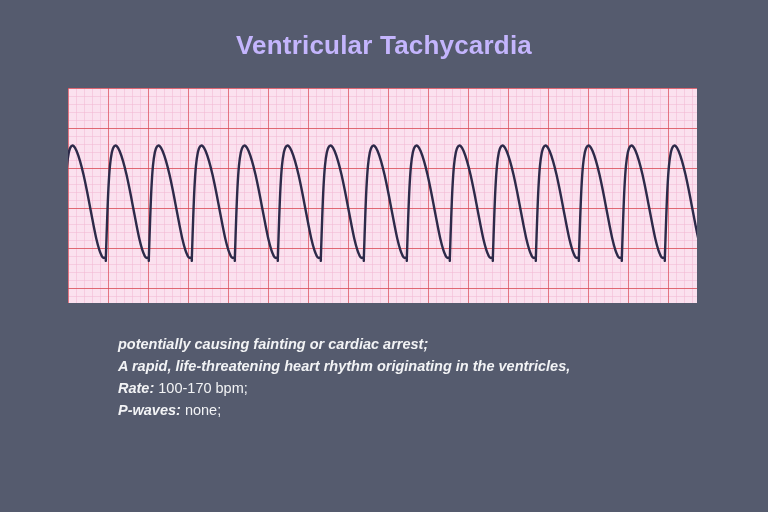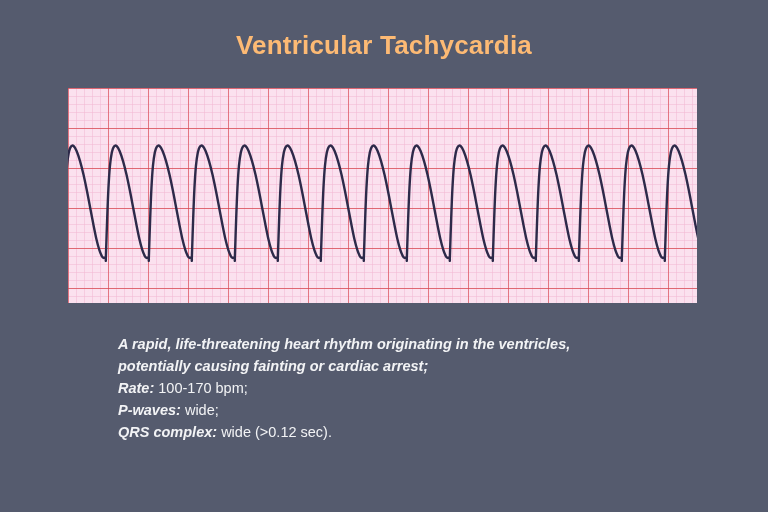--- a/index.html
+++ b/index.html
@@ -14,21 +14,21 @@
     overflow: hidden;
     position: relative;
   }
 
   #page-title {
     position: absolute;
     left: 0;
     top: 30px;
     width: 768px;
     text-align: center;
-    color: #fdba74;
+    color: #c4b5fd;
     font-size: 26px;
     font-weight: bold;
     letter-spacing: 0.2px;
   }
 
   #ecg-strip {
     position: absolute;
     left: 68px;
     top: 88px;
     width: 629px;
@@ -81,27 +81,24 @@
     </defs>
     <rect x="0" y="0" width="629" height="215" fill="#fbe1ef"></rect>
     <rect x="0" y="0" width="629" height="215" fill="url(#grid-minor)"></rect>
     <rect x="0" y="0" width="629" height="215" fill="url(#grid-major)"></rect>
     <path id="ecg-trace" fill="none" stroke="#2d2a4a" stroke-width="2.4" stroke-linecap="round" stroke-linejoin="round" d="M -42.14 64.16 C -41.78 63.23, -40.78 59.59, -39.99 58.56 C -39.20 57.53, -38.34 57.25, -37.41 58.00 C -36.48 58.75, -35.48 60.52, -34.40 63.04 C -33.32 65.56, -32.11 69.20, -30.96 73.12 C -29.81 77.04, -28.67 81.61, -27.52 86.56 C -26.37 91.51, -25.23 97.11, -24.08 102.80 C -22.93 108.49, -21.71 115.12, -20.64 120.72 C -19.57 126.32, -18.63 131.36, -17.63 136.40 C -16.63 141.44, -15.62 146.67, -14.62 150.96 C -13.62 155.25, -12.54 159.27, -11.61 162.16 C -10.68 165.05, -9.75 167.01, -9.03 168.32 C -8.31 169.63, -7.78 169.81, -7.31 170.00 C -6.84 170.19, -6.59 169.44, -6.24 169.44 C -5.88 169.44, -5.34 169.91, -5.16 170.00 C -4.98 170.09, -5.38 176.35, -5.16 170.00 C -4.95 163.65, -4.30 143.49, -3.87 131.92 C -3.44 120.35, -3.05 109.52, -2.58 100.56 C -2.11 91.60, -1.65 84.23, -1.07 78.16 C -0.50 72.09, 0.18 67.43, 0.86 64.16 C 1.54 60.89, 2.22 59.59, 3.01 58.56 C 3.80 57.53, 4.66 57.25, 5.59 58.00 C 6.52 58.75, 7.52 60.52, 8.60 63.04 C 9.68 65.56, 10.89 69.20, 12.04 73.12 C 13.19 77.04, 14.33 81.61, 15.48 86.56 C 16.63 91.51, 17.77 97.11, 18.92 102.80 C 20.07 108.49, 21.29 115.12, 22.36 120.72 C 23.43 126.32, 24.37 131.36, 25.37 136.40 C 26.37 141.44, 27.38 146.67, 28.38 150.96 C 29.38 155.25, 30.46 159.27, 31.39 162.16 C 32.32 165.05, 33.25 167.01, 33.97 168.32 C 34.69 169.63, 35.22 169.81, 35.69 170.00 C 36.16 170.19, 36.41 169.44, 36.77 169.44 C 37.12 169.44, 37.66 169.91, 37.84 170.00 C 38.02 170.09, 37.63 176.35, 37.84 170.00 C 38.06 163.65, 38.70 143.49, 39.13 131.92 C 39.56 120.35, 39.95 109.52, 40.42 100.56 C 40.89 91.60, 41.35 84.23, 41.92 78.16 C 42.50 72.09, 43.18 67.43, 43.86 64.16 C 44.54 60.89, 45.22 59.59, 46.01 58.56 C 46.80 57.53, 47.66 57.25, 48.59 58.00 C 49.52 58.75, 50.53 60.52, 51.60 63.04 C 52.68 65.56, 53.89 69.20, 55.04 73.12 C 56.19 77.04, 57.33 81.61, 58.48 86.56 C 59.63 91.51, 60.77 97.11, 61.92 102.80 C 63.07 108.49, 64.28 115.12, 65.36 120.72 C 66.44 126.32, 67.37 131.36, 68.37 136.40 C 69.37 141.44, 70.38 146.67, 71.38 150.96 C 72.38 155.25, 73.46 159.27, 74.39 162.16 C 75.32 165.05, 76.25 167.01, 76.97 168.32 C 77.69 169.63, 78.22 169.81, 78.69 170.00 C 79.16 170.19, 79.41 169.44, 79.77 169.44 C 80.12 169.44, 80.66 169.91, 80.84 170.00 C 81.02 170.09, 80.62 176.35, 80.84 170.00 C 81.05 163.65, 81.70 143.49, 82.13 131.92 C 82.56 120.35, 82.95 109.52, 83.42 100.56 C 83.89 91.60, 84.35 84.23, 84.92 78.16 C 85.50 72.09, 86.18 67.43, 86.86 64.16 C 87.54 60.89, 88.22 59.59, 89.01 58.56 C 89.80 57.53, 90.66 57.25, 91.59 58.00 C 92.52 58.75, 93.52 60.52, 94.60 63.04 C 95.67 65.56, 96.89 69.20, 98.04 73.12 C 99.19 77.04, 100.33 81.61, 101.48 86.56 C 102.63 91.51, 103.77 97.11, 104.92 102.80 C 106.07 108.49, 107.28 115.12, 108.36 120.72 C 109.44 126.32, 110.37 131.36, 111.37 136.40 C 112.37 141.44, 113.38 146.67, 114.38 150.96 C 115.38 155.25, 116.46 159.27, 117.39 162.16 C 118.32 165.05, 119.25 167.01, 119.97 168.32 C 120.69 169.63, 121.22 169.81, 121.69 170.00 C 122.16 170.19, 122.41 169.44, 122.77 169.44 C 123.12 169.44, 123.66 169.91, 123.84 170.00 C 124.02 170.09, 123.62 176.35, 123.84 170.00 C 124.05 163.65, 124.70 143.49, 125.13 131.92 C 125.56 120.35, 125.95 109.52, 126.42 100.56 C 126.89 91.60, 127.35 84.23, 127.92 78.16 C 128.50 72.09, 129.18 67.43, 129.86 64.16 C 130.54 60.89, 131.22 59.59, 132.01 58.56 C 132.80 57.53, 133.66 57.25, 134.59 58.00 C 135.52 58.75, 136.53 60.52, 137.60 63.04 C 138.67 65.56, 139.89 69.20, 141.04 73.12 C 142.19 77.04, 143.33 81.61, 144.48 86.56 C 145.63 91.51, 146.77 97.11, 147.92 102.80 C 149.07 108.49, 150.29 115.12, 151.36 120.72 C 152.44 126.32, 153.37 131.36, 154.37 136.40 C 155.37 141.44, 156.38 146.67, 157.38 150.96 C 158.38 155.25, 159.46 159.27, 160.39 162.16 C 161.32 165.05, 162.25 167.01, 162.97 168.32 C 163.69 169.63, 164.22 169.81, 164.69 170.00 C 165.16 170.19, 165.41 169.44, 165.76 169.44 C 166.12 169.44, 166.66 169.91, 166.84 170.00 C 167.02 170.09, 166.63 176.35, 166.84 170.00 C 167.06 163.65, 167.70 143.49, 168.13 131.92 C 168.56 120.35, 168.95 109.52, 169.42 100.56 C 169.89 91.60, 170.35 84.23, 170.92 78.16 C 171.50 72.09, 172.18 67.43, 172.86 64.16 C 173.54 60.89, 174.22 59.59, 175.01 58.56 C 175.80 57.53, 176.66 57.25, 177.59 58.00 C 178.52 58.75, 179.52 60.52, 180.60 63.04 C 181.68 65.56, 182.89 69.20, 184.04 73.12 C 185.19 77.04, 186.33 81.61, 187.48 86.56 C 188.63 91.51, 189.77 97.11, 190.92 102.80 C 192.07 108.49, 193.28 115.12, 194.36 120.72 C 195.43 126.32, 196.37 131.36, 197.37 136.40 C 198.37 141.44, 199.38 146.67, 200.38 150.96 C 201.38 155.25, 202.46 159.27, 203.39 162.16 C 204.32 165.05, 205.25 167.01, 205.97 168.32 C 206.69 169.63, 207.22 169.81, 207.69 170.00 C 208.16 170.19, 208.41 169.44, 208.76 169.44 C 209.12 169.44, 209.66 169.91, 209.84 170.00 C 210.02 170.09, 209.63 176.35, 209.84 170.00 C 210.06 163.65, 210.70 143.49, 211.13 131.92 C 211.56 120.35, 211.95 109.52, 212.42 100.56 C 212.89 91.60, 213.35 84.23, 213.92 78.16 C 214.50 72.09, 215.18 67.43, 215.86 64.16 C 216.54 60.89, 217.22 59.59, 218.01 58.56 C 218.80 57.53, 219.66 57.25, 220.59 58.00 C 221.52 58.75, 222.52 60.52, 223.60 63.04 C 224.68 65.56, 225.89 69.20, 227.04 73.12 C 228.19 77.04, 229.33 81.61, 230.48 86.56 C 231.63 91.51, 232.77 97.11, 233.92 102.80 C 235.07 108.49, 236.28 115.12, 237.36 120.72 C 238.43 126.32, 239.37 131.36, 240.37 136.40 C 241.37 141.44, 242.38 146.67, 243.38 150.96 C 244.38 155.25, 245.46 159.27, 246.39 162.16 C 247.32 165.05, 248.25 167.01, 248.97 168.32 C 249.69 169.63, 250.22 169.81, 250.69 170.00 C 251.16 170.19, 251.41 169.44, 251.76 169.44 C 252.12 169.44, 252.66 169.91, 252.84 170.00 C 253.02 170.09, 252.63 176.35, 252.84 170.00 C 253.06 163.65, 253.70 143.49, 254.13 131.92 C 254.56 120.35, 254.95 109.52, 255.42 100.56 C 255.89 91.60, 256.35 84.23, 256.93 78.16 C 257.50 72.09, 258.18 67.43, 258.86 64.16 C 259.54 60.89, 260.22 59.59, 261.01 58.56 C 261.80 57.53, 262.66 57.25, 263.59 58.00 C 264.52 58.75, 265.53 60.52, 266.60 63.04 C 267.68 65.56, 268.89 69.20, 270.04 73.12 C 271.19 77.04, 272.33 81.61, 273.48 86.56 C 274.63 91.51, 275.77 97.11, 276.92 102.80 C 278.07 108.49, 279.28 115.12, 280.36 120.72 C 281.43 126.32, 282.37 131.36, 283.37 136.40 C 284.37 141.44, 285.38 146.67, 286.38 150.96 C 287.38 155.25, 288.46 159.27, 289.39 162.16 C 290.32 165.05, 291.25 167.01, 291.97 168.32 C 292.69 169.63, 293.22 169.81, 293.69 170.00 C 294.16 170.19, 294.41 169.44, 294.76 169.44 C 295.12 169.44, 295.66 169.91, 295.84 170.00 C 296.02 170.09, 295.63 176.35, 295.84 170.00 C 296.05 163.65, 296.70 143.49, 297.13 131.92 C 297.56 120.35, 297.95 109.52, 298.42 100.56 C 298.89 91.60, 299.35 84.23, 299.93 78.16 C 300.50 72.09, 301.18 67.43, 301.86 64.16 C 302.54 60.89, 303.22 59.59, 304.01 58.56 C 304.80 57.53, 305.66 57.25, 306.59 58.00 C 307.52 58.75, 308.53 60.52, 309.60 63.04 C 310.68 65.56, 311.89 69.20, 313.04 73.12 C 314.19 77.04, 315.33 81.61, 316.48 86.56 C 317.63 91.51, 318.77 97.11, 319.92 102.80 C 321.07 108.49, 322.28 115.12, 323.36 120.72 C 324.43 126.32, 325.37 131.36, 326.37 136.40 C 327.37 141.44, 328.38 146.67, 329.38 150.96 C 330.38 155.25, 331.46 159.27, 332.39 162.16 C 333.32 165.05, 334.25 167.01, 334.97 168.32 C 335.69 169.63, 336.22 169.81, 336.69 170.00 C 337.16 170.19, 337.41 169.44, 337.76 169.44 C 338.12 169.44, 338.66 169.91, 338.84 170.00 C 339.02 170.09, 338.63 176.35, 338.84 170.00 C 339.05 163.65, 339.70 143.49, 340.13 131.92 C 340.56 120.35, 340.95 109.52, 341.42 100.56 C 341.89 91.60, 342.35 84.23, 342.93 78.16 C 343.50 72.09, 344.18 67.43, 344.86 64.16 C 345.54 60.89, 346.22 59.59, 347.01 58.56 C 347.80 57.53, 348.66 57.25, 349.59 58.00 C 350.52 58.75, 351.53 60.52, 352.60 63.04 C 353.68 65.56, 354.89 69.20, 356.04 73.12 C 357.19 77.04, 358.33 81.61, 359.48 86.56 C 360.63 91.51, 361.77 97.11, 362.92 102.80 C 364.07 108.49, 365.29 115.12, 366.36 120.72 C 367.44 126.32, 368.37 131.36, 369.37 136.40 C 370.37 141.44, 371.38 146.67, 372.38 150.96 C 373.38 155.25, 374.46 159.27, 375.39 162.16 C 376.32 165.05, 377.25 167.01, 377.97 168.32 C 378.69 169.63, 379.22 169.81, 379.69 170.00 C 380.16 170.19, 380.41 169.44, 380.77 169.44 C 381.12 169.44, 381.66 169.91, 381.84 170.00 C 382.02 170.09, 381.63 176.35, 381.84 170.00 C 382.06 163.65, 382.70 143.49, 383.13 131.92 C 383.56 120.35, 383.95 109.52, 384.42 100.56 C 384.89 91.60, 385.35 84.23, 385.93 78.16 C 386.50 72.09, 387.18 67.43, 387.86 64.16 C 388.54 60.89, 389.22 59.59, 390.01 58.56 C 390.80 57.53, 391.66 57.25, 392.59 58.00 C 393.52 58.75, 394.53 60.52, 395.60 63.04 C 396.68 65.56, 397.89 69.20, 399.04 73.12 C 400.19 77.04, 401.33 81.61, 402.48 86.56 C 403.63 91.51, 404.77 97.11, 405.92 102.80 C 407.07 108.49, 408.29 115.12, 409.36 120.72 C 410.44 126.32, 411.37 131.36, 412.37 136.40 C 413.37 141.44, 414.38 146.67, 415.38 150.96 C 416.38 155.25, 417.46 159.27, 418.39 162.16 C 419.32 165.05, 420.25 167.01, 420.97 168.32 C 421.69 169.63, 422.22 169.81, 422.69 170.00 C 423.16 170.19, 423.41 169.44, 423.77 169.44 C 424.12 169.44, 424.66 169.91, 424.84 170.00 C 425.02 170.09, 424.63 176.35, 424.84 170.00 C 425.06 163.65, 425.70 143.49, 426.13 131.92 C 426.56 120.35, 426.95 109.52, 427.42 100.56 C 427.89 91.60, 428.35 84.23, 428.93 78.16 C 429.50 72.09, 430.18 67.43, 430.86 64.16 C 431.54 60.89, 432.22 59.59, 433.01 58.56 C 433.80 57.53, 434.66 57.25, 435.59 58.00 C 436.52 58.75, 437.53 60.52, 438.60 63.04 C 439.68 65.56, 440.89 69.20, 442.04 73.12 C 443.19 77.04, 444.33 81.61, 445.48 86.56 C 446.63 91.51, 447.77 97.11, 448.92 102.80 C 450.07 108.49, 451.29 115.12, 452.36 120.72 C 453.44 126.32, 454.37 131.36, 455.37 136.40 C 456.37 141.44, 457.38 146.67, 458.38 150.96 C 459.38 155.25, 460.46 159.27, 461.39 162.16 C 462.32 165.05, 463.25 167.01, 463.97 168.32 C 464.69 169.63, 465.22 169.81, 465.69 170.00 C 466.16 170.19, 466.41 169.44, 466.77 169.44 C 467.12 169.44, 467.66 169.91, 467.84 170.00 C 468.02 170.09, 467.63 176.35, 467.84 170.00 C 468.06 163.65, 468.70 143.49, 469.13 131.92 C 469.56 120.35, 469.95 109.52, 470.42 100.56 C 470.89 91.60, 471.35 84.23, 471.93 78.16 C 472.50 72.09, 473.18 67.43, 473.86 64.16 C 474.54 60.89, 475.22 59.59, 476.01 58.56 C 476.80 57.53, 477.66 57.25, 478.59 58.00 C 479.52 58.75, 480.53 60.52, 481.60 63.04 C 482.68 65.56, 483.89 69.20, 485.04 73.12 C 486.19 77.04, 487.33 81.61, 488.48 86.56 C 489.63 91.51, 490.77 97.11, 491.92 102.80 C 493.07 108.49, 494.29 115.12, 495.36 120.72 C 496.44 126.32, 497.37 131.36, 498.37 136.40 C 499.37 141.44, 500.38 146.67, 501.38 150.96 C 502.38 155.25, 503.46 159.27, 504.39 162.16 C 505.32 165.05, 506.25 167.01, 506.97 168.32 C 507.69 169.63, 508.22 169.81, 508.69 170.00 C 509.16 170.19, 509.41 169.44, 509.77 169.44 C 510.12 169.44, 510.66 169.91, 510.84 170.00 C 511.02 170.09, 510.63 176.35, 510.84 170.00 C 511.06 163.65, 511.70 143.49, 512.13 131.92 C 512.56 120.35, 512.95 109.52, 513.42 100.56 C 513.89 91.60, 514.35 84.23, 514.93 78.16 C 515.50 72.09, 516.18 67.43, 516.86 64.16 C 517.54 60.89, 518.22 59.59, 519.01 58.56 C 519.80 57.53, 520.66 57.25, 521.59 58.00 C 522.52 58.75, 523.52 60.52, 524.60 63.04 C 525.68 65.56, 526.89 69.20, 528.04 73.12 C 529.19 77.04, 530.33 81.61, 531.48 86.56 C 532.63 91.51, 533.77 97.11, 534.92 102.80 C 536.07 108.49, 537.28 115.12, 538.36 120.72 C 539.44 126.32, 540.37 131.36, 541.37 136.40 C 542.37 141.44, 543.38 146.67, 544.38 150.96 C 545.38 155.25, 546.46 159.27, 547.39 162.16 C 548.32 165.05, 549.25 167.01, 549.97 168.32 C 550.69 169.63, 551.22 169.81, 551.69 170.00 C 552.16 170.19, 552.41 169.44, 552.76 169.44 C 553.12 169.44, 553.66 169.91, 553.84 170.00 C 554.02 170.09, 553.63 176.35, 553.84 170.00 C 554.06 163.65, 554.70 143.49, 555.13 131.92 C 555.56 120.35, 555.95 109.52, 556.42 100.56 C 556.89 91.60, 557.35 84.23, 557.93 78.16 C 558.50 72.09, 559.18 67.43, 559.86 64.16 C 560.54 60.89, 561.22 59.59, 562.01 58.56 C 562.80 57.53, 563.66 57.25, 564.59 58.00 C 565.52 58.75, 566.52 60.52, 567.60 63.04 C 568.68 65.56, 569.89 69.20, 571.04 73.12 C 572.19 77.04, 573.33 81.61, 574.48 86.56 C 575.63 91.51, 576.77 97.11, 577.92 102.80 C 579.07 108.49, 580.28 115.12, 581.36 120.72 C 582.44 126.32, 583.37 131.36, 584.37 136.40 C 585.37 141.44, 586.38 146.67, 587.38 150.96 C 588.38 155.25, 589.46 159.27, 590.39 162.16 C 591.32 165.05, 592.25 167.01, 592.97 168.32 C 593.69 169.63, 594.22 169.81, 594.69 170.00 C 595.16 170.19, 595.41 169.44, 595.76 169.44 C 596.12 169.44, 596.66 169.91, 596.84 170.00 C 597.02 170.09, 596.63 176.35, 596.84 170.00 C 597.06 163.65, 597.70 143.49, 598.13 131.92 C 598.56 120.35, 598.95 109.52, 599.42 100.56 C 599.89 91.60, 600.35 84.23, 600.93 78.16 C 601.50 72.09, 602.18 67.43, 602.86 64.16 C 603.54 60.89, 604.22 59.59, 605.01 58.56 C 605.80 57.53, 606.66 57.25, 607.59 58.00 C 608.52 58.75, 609.52 60.52, 610.60 63.04 C 611.68 65.56, 612.89 69.20, 614.04 73.12 C 615.19 77.04, 616.33 81.61, 617.48 86.56 C 618.63 91.51, 619.77 97.11, 620.92 102.80 C 622.07 108.49, 623.28 115.12, 624.36 120.72 C 625.44 126.32, 626.37 131.36, 627.37 136.40 C 628.37 141.44, 629.38 146.67, 630.38 150.96 C 631.38 155.25, 632.46 159.27, 633.39 162.16 C 634.32 165.05, 635.25 167.01, 635.97 168.32 C 636.69 169.63, 637.22 169.81, 637.69 170.00 C 638.16 170.19, 638.41 169.44, 638.76 169.44 C 639.12 169.44, 639.66 169.91, 639.84 170.00 C 640.02 170.09, 639.63 176.35, 639.84 170.00 C 640.06 163.65, 640.70 143.49, 641.13 131.92 C 641.56 120.35, 641.95 109.52, 642.42 100.56 C 642.89 91.60, 643.35 84.23, 643.93 78.16 C 644.50 72.09, 645.18 67.43, 645.86 64.16 C 646.54 60.89, 647.22 59.59, 648.01 58.56 C 648.80 57.53, 649.66 57.25, 650.59 58.00 C 651.52 58.75, 652.52 60.52, 653.60 63.04 C 654.68 65.56, 655.89 69.20, 657.04 73.12 C 658.19 77.04, 659.33 81.61, 660.48 86.56 C 661.63 91.51, 662.77 97.11, 663.92 102.80 C 665.07 108.49, 666.28 115.12, 667.36 120.72 C 668.44 126.32, 669.87 133.79, 670.37 136.40"></path>
   </svg>
 </div>
 
 <div id="description-block">
   <div class="desc-line">
-    <span class="desc-em">A rapid, life-threatening heart rhythm originating in the ventricles,</span><span class="desc-val"></span>
+    <span class="desc-em">potentially causing fainting or cardiac arrest;</span><span class="desc-val"></span>
   </div>
   <div class="desc-line">
-    <span class="desc-em">potentially causing fainting or cardiac arrest;</span><span class="desc-val"></span>
+    <span class="desc-em">A rapid, life-threatening heart rhythm originating in the ventricles,</span><span class="desc-val"></span>
   </div>
   <div class="desc-line">
     <span class="desc-em">Rate:</span><span class="desc-val"> 100-170 bpm;</span>
   </div>
   <div class="desc-line">
-    <span class="desc-em">P-waves:</span><span class="desc-val"> wide;</span>
-  </div>
-  <div class="desc-line">
-    <span class="desc-em">QRS complex:</span><span class="desc-val"> wide (&gt;0.12 sec).</span>
+    <span class="desc-em">P-waves:</span><span class="desc-val"> none;</span>
   </div>
 </div>
 
 </body></html>

